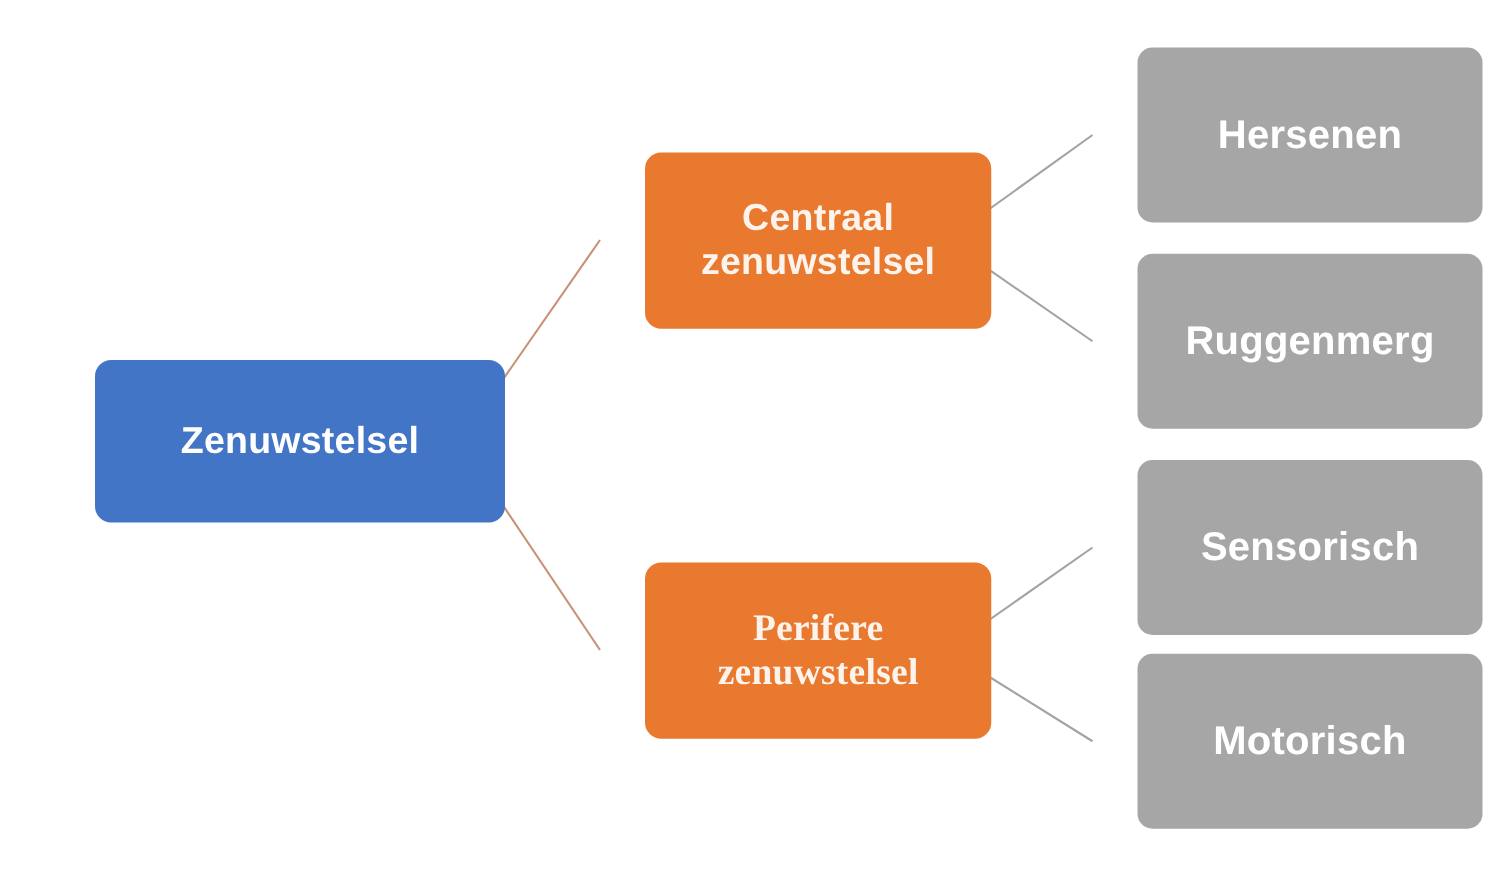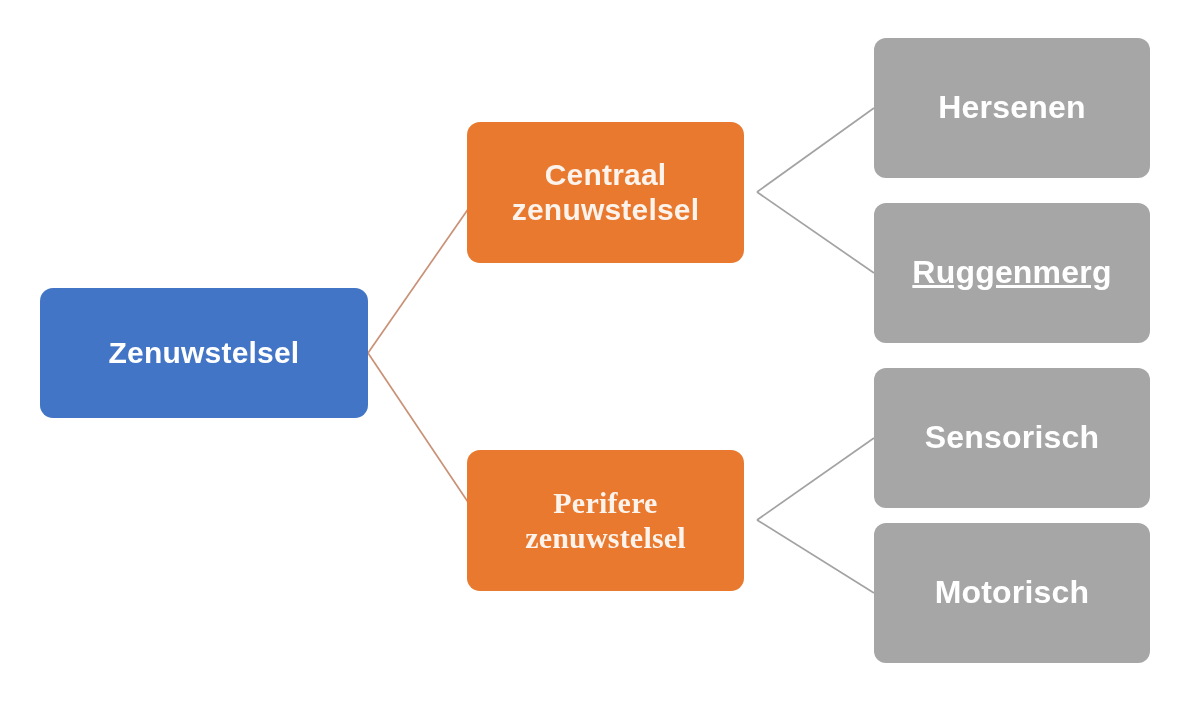--- a/index.html
+++ b/index.html
@@ -29,56 +29,57 @@
     position: absolute;
     box-sizing: border-box;
     display: flex;
     align-items: center;
     justify-content: center;
     text-align: center;
     border-radius: 12px;
     line-height: 1.16;
     letter-spacing: 0.2px;
     user-select: none;
+    margin-left: 36px;
   }
   .node-root {
     background: #4275c5;
     color: #ffffff;
     font-size: 30px;
     font-weight: 700;
     left: 40px;
     top: 288px;
     width: 328px;
     height: 130px;
     border-radius: 13px;
   }
   .node-branch {
     background: #e8792e;
     color: #fbf3ec;
     font-size: 30px;
     font-weight: 700;
-    left: 467px;
+    left: 480px;
     width: 277px;
     height: 141px;
     border-radius: 13px;
   }
   .node-branch.b0 { top: 122px; }
   .node-branch.b1 { top: 450px; font-family: Liberation Serif, serif; }
   .node-leaf {
     background: #a6a6a6;
     color: #ffffff;
     font-size: 32px;
     font-weight: 700;
     left: 874px;
     width: 276px;
     height: 140px;
     border-radius: 12px;
   }
   .node-leaf.l0 { top: 38px; }
-  .node-leaf.l1 { top: 203px; text-decoration: underline; }
+  .node-leaf.l1 { top: 203px; }
   .node-leaf.l2 { top: 368px; }
   .node-leaf.l3 { top: 523px; }
   .node-label {
     display: block;
     white-space: pre-line;
     padding: 0 6px;
   }
 </style>
 </head>
 <body>

